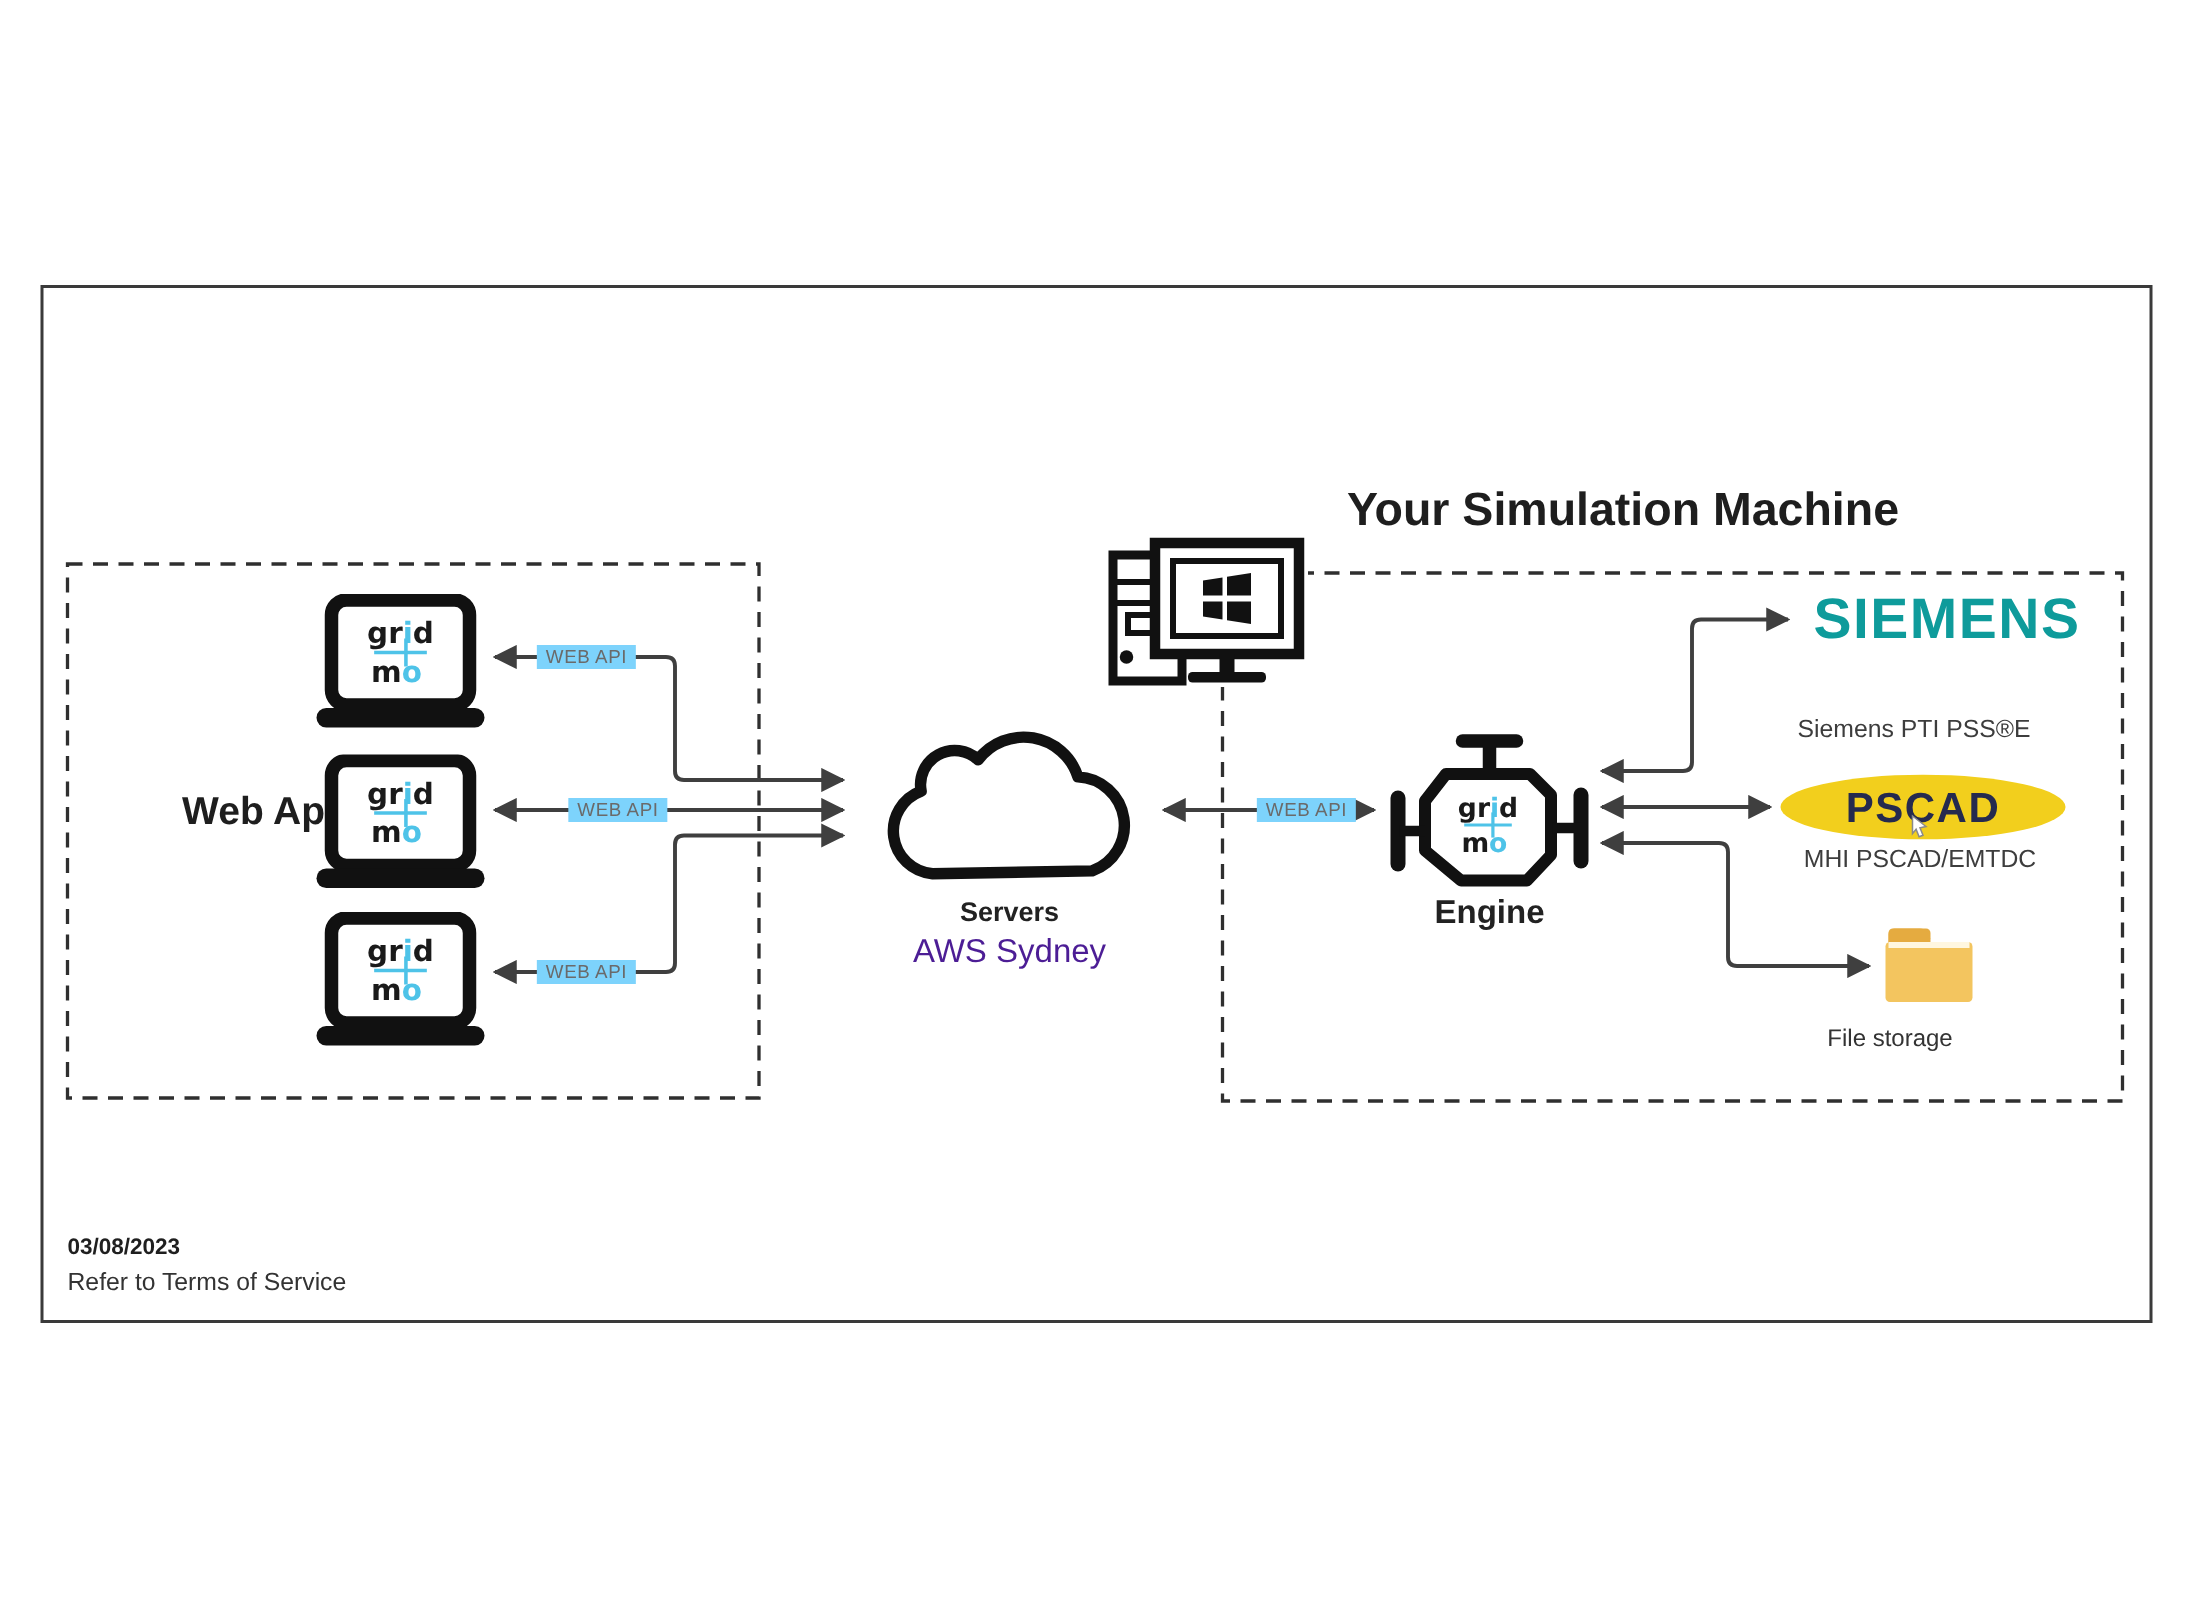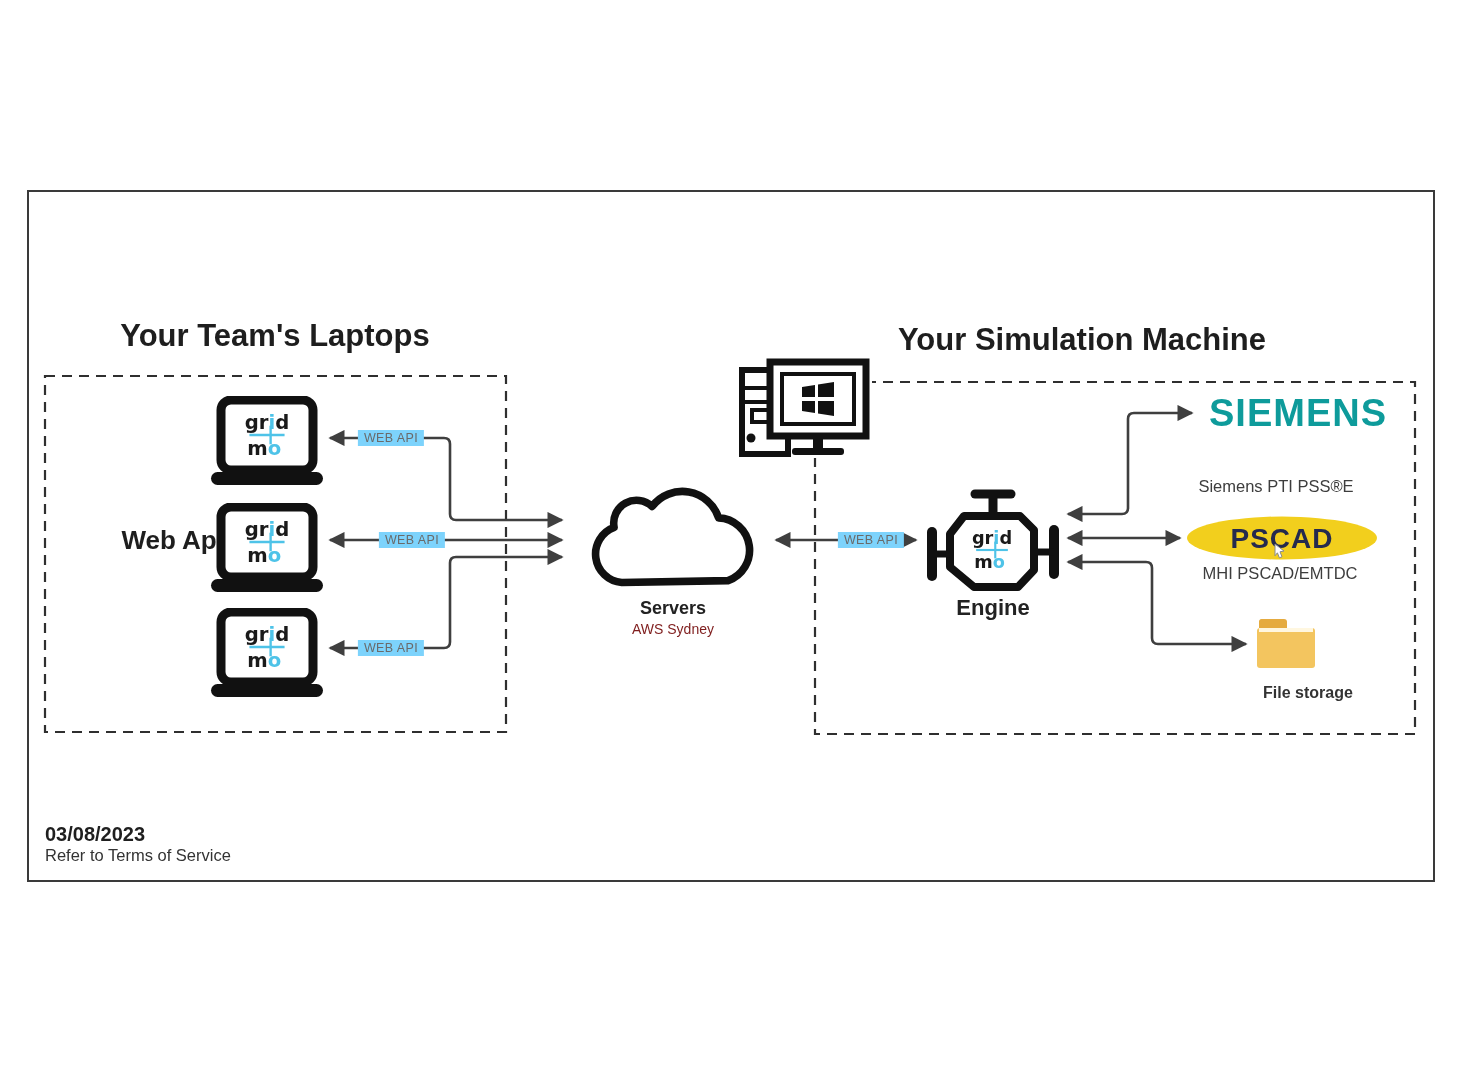--- a/index.html
+++ b/index.html
@@ -10,46 +10,45 @@
   .ccenter{transform:translate(-50%,-50%);white-space:nowrap;}
 
   #frame{left:27px;top:190px;width:1404px;height:688px;border:2px solid #3a3a3a;}
 
   .title{font-size:42px;font-weight:800;letter-spacing:.5px;color:#1c1c1c;}
   .section-heading{font-size:31px;font-weight:700;color:#1e1e1e;}
   .webapp{font-size:26px;font-weight:700;color:#1e1e1e;margin-left:40px;}
   .api-label{font-size:12.5px;color:#6a6a6a;letter-spacing:.4px;background:#7dd3fc;
              padding:1px 6px;z-index:5;}
   .servers-name{font-size:18px;font-weight:700;color:#222;}
-  .servers-loc{font-size:14px;color:#7f1d1d;}
+  .servers-loc{font-size:22px;color:#4c1d95;}
   .engine-label{font-size:22px;font-weight:700;color:#222;}
   .siemens{font-size:38px;font-weight:800;letter-spacing:1px;color:#0E9B9B;}
   .caption{font-size:16.5px;color:#3d3d3d;}
   .file-label{font-size:16px;color:#333;}
-  .footer-date{font-size:20px;font-weight:700;color:#1f1f1f;}
+  .footer-date{font-size:15px;font-weight:700;color:#1f1f1f;}
   .footer-note{font-size:16.5px;color:#333;}
 
   svg{display:block;}
   .icon-stroke{stroke:#111;fill:#fff;}
 
   .glogo-text{font-family:"DejaVu Sans", sans-serif;font-weight:bold;font-size:19px;fill:#1a1a1a;}
   .glogo-blue{fill:#4EC3E8;}
   .glogo-line{stroke:#4EC3E8;stroke-width:2.3px;}
 
   #pscad-wrap{z-index:4;}
   .z1{z-index:1;} .z2{z-index:2;} .z3{z-index:3;}
 </style>
 </head>
 <body>
 
 <div id="canvas">
 
   <div id="frame" class="abs"></div>
 
-  <div class="abs center section-heading" style="left:275px;top:318px;">Your Team's Laptops</div>
   <div class="abs center section-heading" style="left:1082px;top:322px;">Your Simulation Machine</div>
 
   <svg class="abs z1" style="left:0;top:0;" width="1460" height="1080" viewBox="0 0 1460 1080">
     <defs>
       <marker id="ah" viewBox="0 0 10 10" refX="9" refY="5" markerWidth="6.2" markerHeight="6.2" orient="auto-start-reverse">
           <path d="M0,0 L10,5 L0,10 z" fill="#3F3F3F"></path>
         </marker>
     </defs>
     <rect x="45" y="376" width="461" height="356" fill="none" stroke="#2f2f2f" stroke-width="2.2" stroke-dasharray="10 7"></rect>
     <rect x="815" y="382" width="600" height="352" fill="none" stroke="#2f2f2f" stroke-width="2.2" stroke-dasharray="10 7"></rect>
@@ -156,18 +155,18 @@
     <path d="M90,30 l9,7 -4,.8 2,5 -2.6,1 -2,-5 -2.4,3 Z" fill="#fff" stroke="#8a8a8a" stroke-width="1"></path>
   </svg>
   <div class="abs center caption" style="left:1280px;top:564px;">MHI PSCAD/EMTDC</div>
 
   <svg class="abs z2" style="left:1254px;top:614px;" width="64" height="58" viewBox="0 0 64 58">
     <path d="M5,18 V9 q0,-4 4,-4 h17 q3,0 4,2 l3,5 z" fill="#E5AB40"></path>
     <rect x="5" y="5" width="28" height="13" rx="3" fill="#E5AB40"></rect>
     <rect x="3" y="14" width="58" height="40" rx="3" fill="#F3C55F"></rect>
     <rect x="5" y="14" width="54" height="4" fill="#FFF7E0"></rect>
   </svg>
-  <div class="abs center file-label" style="left:1308px;top:684px;font-weight:bold;">File storage</div>
+  <div class="abs center file-label" style="left:1260px;top:684px;">File storage</div>
 
   <div class="abs footer-date" style="left:45px;top:823px;">03/08/2023</div>
   <div class="abs footer-note" style="left:45px;top:846px;text-align:right;">Refer to Terms of Service</div>
 
 </div>
 
 </body></html>

